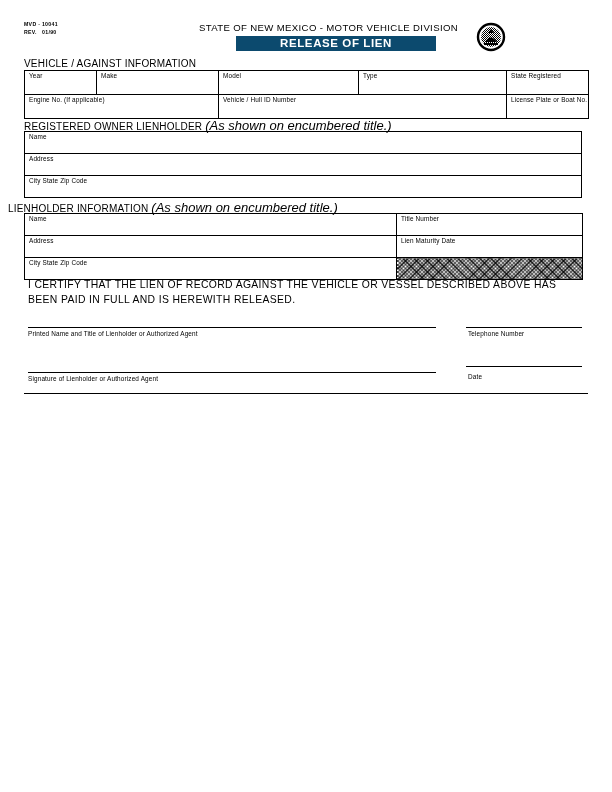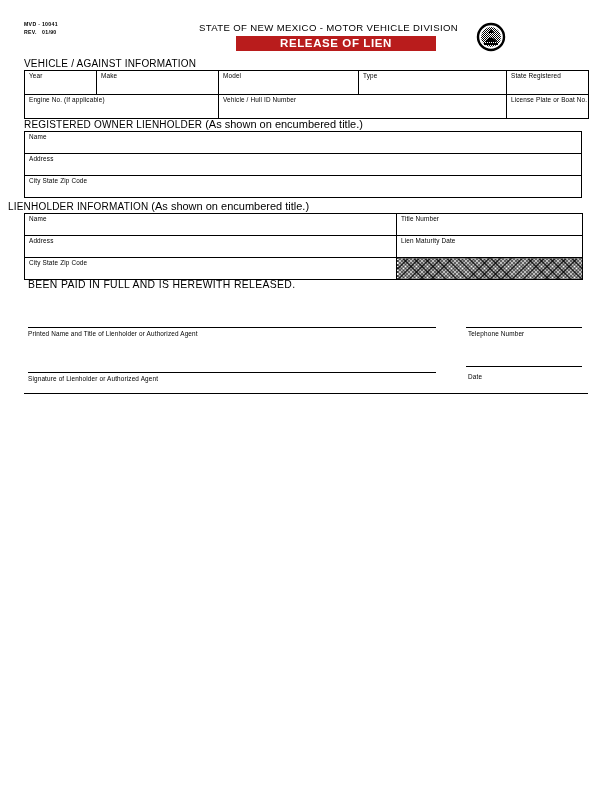--- a/index.html
+++ b/index.html
@@ -47,21 +47,21 @@
     letter-spacing: 0.35px;
     white-space: nowrap;
   }
 
   .title-bar {
     position: absolute;
     left: 236px;
     top: 36px;
     width: 200px;
     height: 15px;
-    background: #b91c1c;
+    background: #0c4a6e;
     color: #ffffff;
     text-align: center;
     font-size: 11.5px;
     font-weight: bold;
     letter-spacing: 0.6px;
     line-height: 15px;
   }
 
   .seal {
     position: absolute;
@@ -72,22 +72,23 @@
   }
 
   
   .section-head {
     position: absolute;
     font-size: 10px;
     letter-spacing: 0.2px;
     white-space: nowrap;
   }
   .section-head .note {
-    font-size: 11px;
+    font-size: 13px;
     letter-spacing: 0;
+    font-style: italic;
   }
 
   
   .tbl {
     position: absolute;
     border-collapse: collapse;
     table-layout: fixed;
   }
   .tbl td {
     border: 1px solid #000000;
@@ -235,20 +236,21 @@
         <td><span>Lien Maturity Date</span></td>
       </tr>
       <tr>
         <td style="height:20px"><span>City  State  Zip Code</span></td>
         <td class="hatch"></td>
       </tr>
     </tbody>
   </table>
 
   <div class="certify">
+    <div>I CERTIFY THAT THE LIEN OF RECORD AGAINST THE VEHICLE OR VESSEL DESCRIBED ABOVE HAS</div>
     <div class="l2">BEEN PAID IN FULL AND IS HEREWITH RELEASED.</div>
   </div>
 
   <div class="sigline" style="left:28px; top:327px; width:408px;"></div>
   <div class="siglabel" style="left:28px; top:330px;">Printed Name and Title of Lienholder or Authorized Agent</div>
 
   <div class="sigline" style="left:466px; top:327px; width:116px;"></div>
   <div class="siglabel" style="left:468px; top:330px;">Telephone Number</div>
 
   <div class="sigline" style="left:28px; top:372px; width:408px;"></div>

